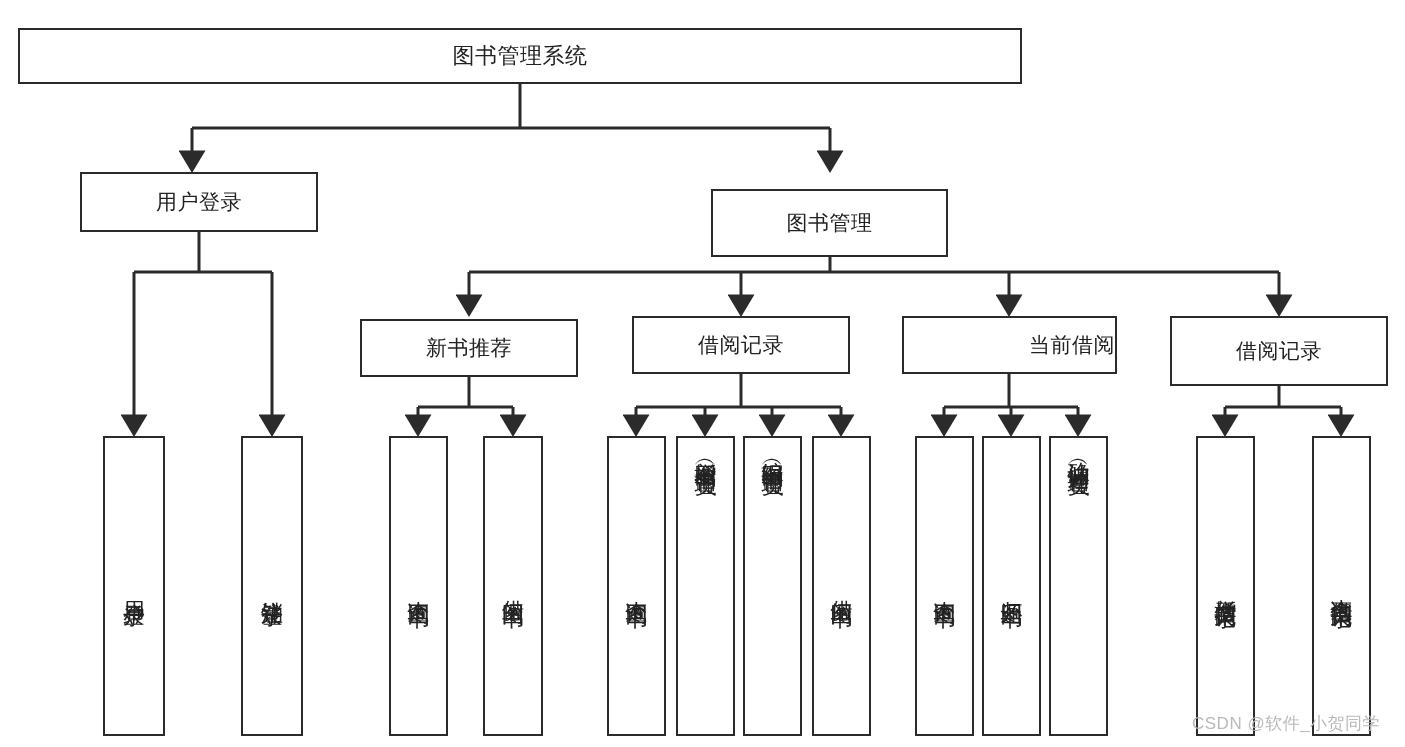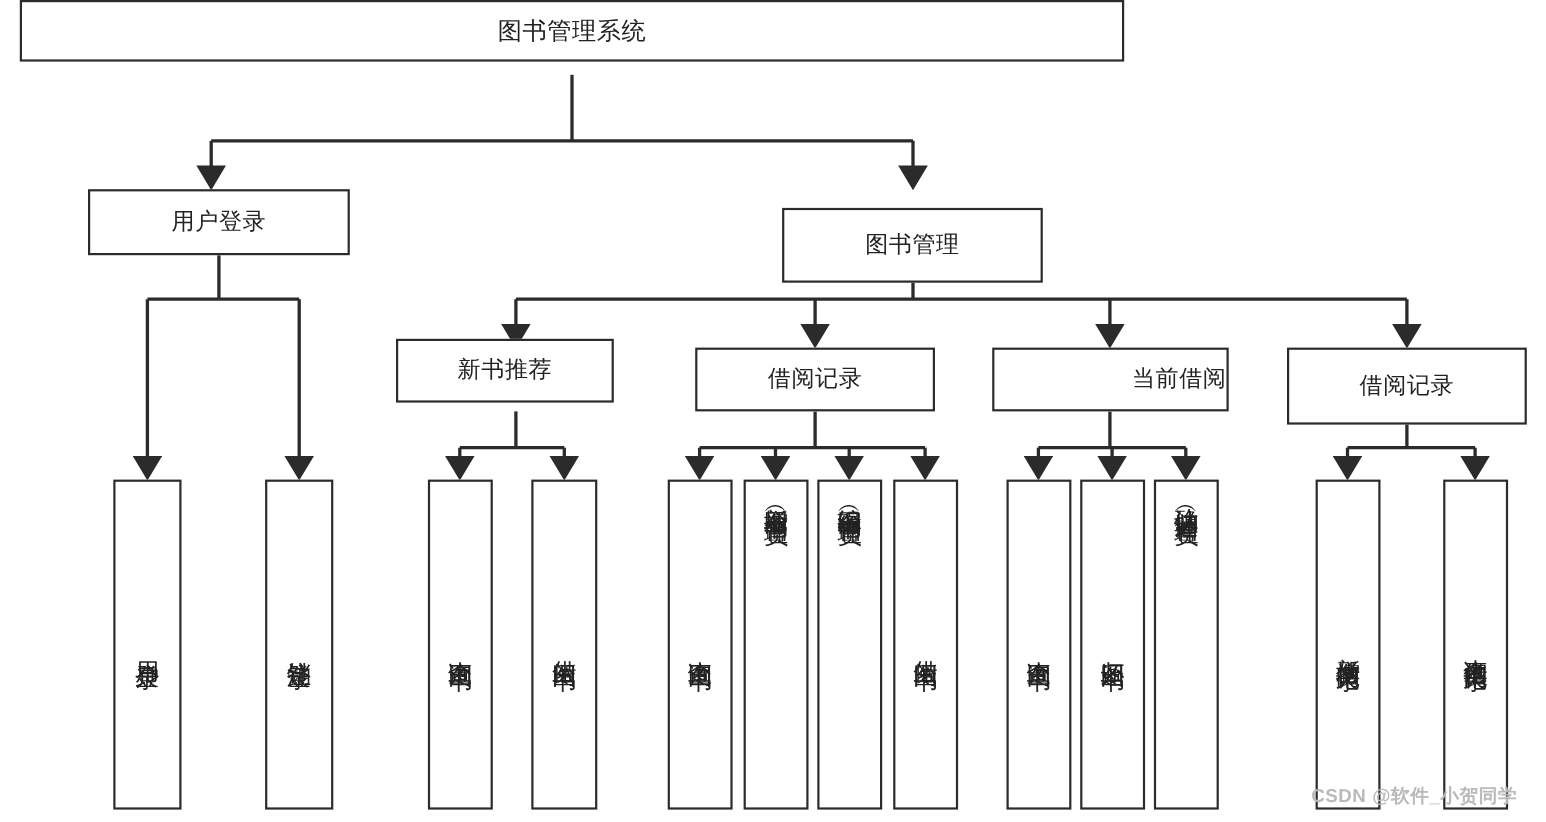--- a/index.html
+++ b/index.html
@@ -66,21 +66,20 @@
     align-items: center;
     padding-top: 0;
   }
   .watermark {
     position: absolute;
     color: #b9b9b9;
     font-size: 17px;
     white-space: nowrap;
     letter-spacing: 0.5px;
     pointer-events: none;
-    font-weight: bold;
   }
 </style>
 </head>
 <body>
 
 <div id="stage">
 
   <svg id="diagram-svg" viewBox="0 0 1405 747">
     <defs>
       <marker id="arrow" markerWidth="9" markerHeight="9" refX="3.2" refY="4.5" orient="auto" markerUnits="strokeWidth">
@@ -125,32 +124,32 @@
       <path d="M1011,407 L1011,424" marker-end="url(#arrow)"></path>
       <path d="M1078,407 L1078,424" marker-end="url(#arrow)"></path>
 
       <path d="M1279,374 L1279,407"></path>
       <path d="M1225,407 L1341,407"></path>
       <path d="M1225,407 L1225,424" marker-end="url(#arrow)"></path>
       <path d="M1341,407 L1341,424" marker-end="url(#arrow)"></path>
     </g>
   </svg>
 
-  <div class="node-box node-horizontal node-root" style="left: 18px; top: 0; width: 1004px; height: 56px;">
+  <div class="node-box node-horizontal node-root" style="left: 18px; top: 28px; width: 1004px; height: 56px;">
     <span class="node-label">图书管理系统</span>
   </div>
 
   <div class="node-box node-horizontal" style="left: 80px; top: 172px; width: 238px; height: 60px;">
     <span class="node-label">用户登录</span>
   </div>
   <div class="node-box node-horizontal" style="left: 711px; top: 189px; width: 237px; height: 68px;">
     <span class="node-label">图书管理</span>
   </div>
 
-  <div class="node-box node-horizontal" style="left: 360px; top: 308px; width: 198px; height: 58px;">
+  <div class="node-box node-horizontal" style="left: 360px; top: 319px; width: 218px; height: 58px;">
     <span class="node-label">新书推荐</span>
   </div>
   <div class="node-box node-horizontal" style="left: 632px; top: 316px; width: 218px; height: 58px;">
     <span class="node-label">借阅记录</span>
   </div>
   <div class="node-box node-horizontal" style="left: 902px; top: 316px; width: 215px; height: 58px; justify-content: flex-end;">
     <span class="node-label">当前借阅</span>
   </div>
   <div class="node-box node-horizontal" style="left: 1170px; top: 316px; width: 218px; height: 70px;">
     <span class="node-label">借阅记录</span>

